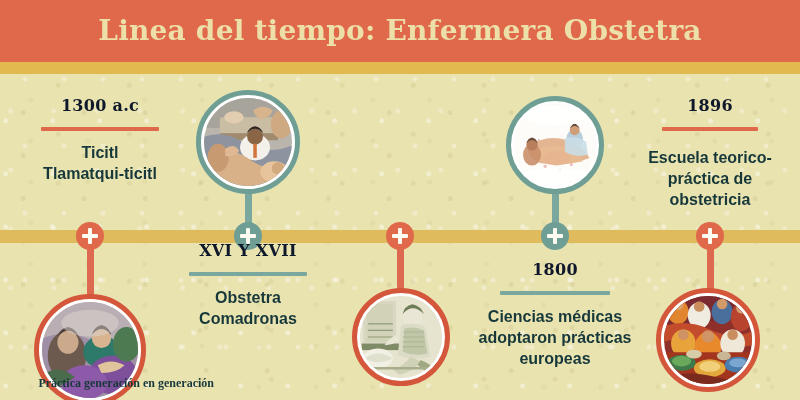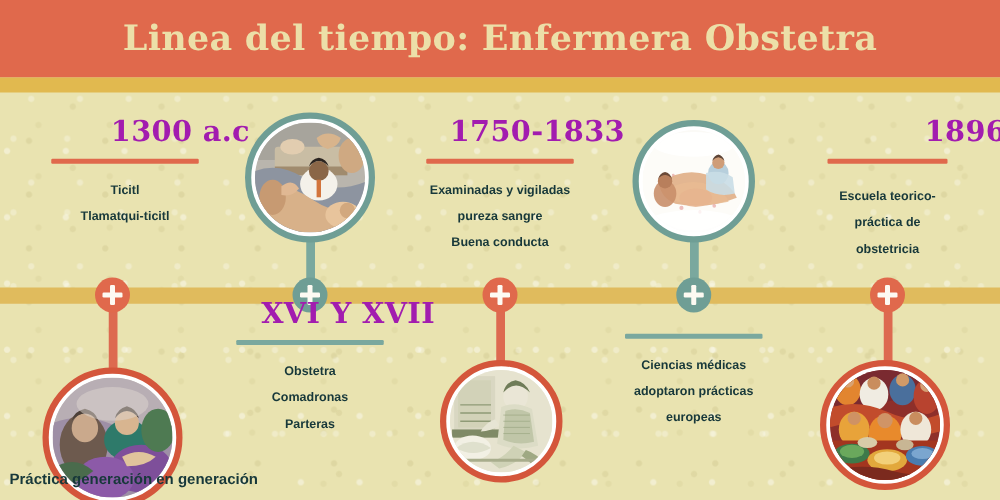--- a/index.html
+++ b/index.html
@@ -148,51 +148,50 @@
 
   
   .entry {
     position: absolute;
     text-align: center;
     color: #173c3a;
   }
   .entry-year {
     font-family: "DejaVu Serif", serif;
     font-weight: bold;
-    font-size: 23px;
-    color: #a21caf;
+    font-size: 16px;
+    color: #0f172a;
     letter-spacing: 0.3px;
     white-space: nowrap;
     line-height: 24px;
-    text-align: right;
   }
   .entry-rule {
     height: 4px;
     margin: 9px auto 11px auto;
     border-radius: 1px;
   }
   .entry-rule.salmon { background: #e0694c; }
   .entry-rule.teal   { background: #7aa89e; }
   .entry-line {
     font-family: "Liberation Sans", sans-serif;
     font-weight: bold;
-    font-size: 10px;
+    font-size: 16px;
     line-height: 21px;
     color: #17383a;
     white-space: nowrap;
   }
 
   
   #caption-practica {
     position: absolute;
     left: 0;
     top: 376px;
     width: 214px;
-    text-align: center;
-    font-family: Liberation Sans, sans-serif;
+    text-align: right;
+    font-family: Liberation Serif, serif;
     font-weight: bold;
     font-size: 12px;
     color: #17383a;
     white-space: nowrap;
   }
 </style>
 </head>
 <body>
 
 <div id="infographic">
@@ -274,38 +273,30 @@
         <path d="M24 58 Q34 50 40 60 Q34 68 24 66 Z" fill="#e0b893"></path>
       </svg>
     </div>
   </div>
 
   <div class="entry" style="left:148px; top:239px; width:200px;">
     <div class="entry-year">XVI Y XVII</div>
     <div class="entry-rule teal" style="width:118px;"></div>
     <div class="entry-line">Obstetra</div>
     <div class="entry-line">Comadronas</div>
-    <div class="entry-line">Parteras</div>
   </div>
 
   <div class="node" style="left:400px;">
     <div class="stem salmon" style="left:-3.5px; top:236px; height:56px;"></div>
     <div class="marker salmon">
       <span class="plus-h"></span>
       <span class="plus-v"></span>
     </div>
   </div>
 
-  <div class="entry" style="left:300px; top:94px; width:200px;">
-    <div class="entry-year">1750-1833</div>
-    <div class="entry-rule salmon" style="width:118px;"></div>
-    <div class="entry-line">Examinadas y vigiladas</div>
-    <div class="entry-line">pureza sangre</div>
-    <div class="entry-line">Buena conducta</div>
-  </div>
 
   <div class="photo-circle ring-salmon" style="left:352px; top:288px; width:98px; height:98px;">
     <div class="photo-inner">
       <svg viewBox="0 0 100 100" preserveAspectRatio="xMidYMid slice" aria-hidden="true">
         <rect width="100" height="100" fill="#eeeadc"></rect>
         <rect x="0" y="0" width="100" height="100" fill="#e6e3cf"></rect>
         <rect x="4" y="6" width="40" height="54" fill="#d9d7c2"></rect>
         <rect x="8" y="10" width="32" height="46" fill="#cfd0b4" opacity="0.7"></rect>
         <path d="M10 34 H40 M10 42 H40 M10 50 H40" stroke="#8f9a76" stroke-width="1.4" fill="none"></path>
         <rect x="2" y="58" width="46" height="8" fill="#7f8a66"></rect>
@@ -355,20 +346,21 @@
           <circle cx="70" cy="74" r="1.8"></circle>
           <circle cx="30" cy="44" r="1.4"></circle>
         </g>
         <ellipse cx="50" cy="14" rx="40" ry="12" fill="#ffffff" opacity="0.85"></ellipse>
         <ellipse cx="50" cy="90" rx="44" ry="12" fill="#ffffff" opacity="0.8"></ellipse>
       </svg>
     </div>
   </div>
 
   <div class="entry" style="left:455px; top:258px; width:200px;">
+    <div class="entry-year">1800</div>
     <div class="entry-rule teal" style="width:110px;"></div>
     <div class="entry-line">Ciencias médicas</div>
     <div class="entry-line">adoptaron prácticas</div>
     <div class="entry-line">europeas</div>
   </div>
 
   <div class="node" style="left:710px;">
     <div class="stem salmon" style="left:-3.5px; top:236px; height:56px;"></div>
     <div class="marker salmon">
       <span class="plus-h"></span>

